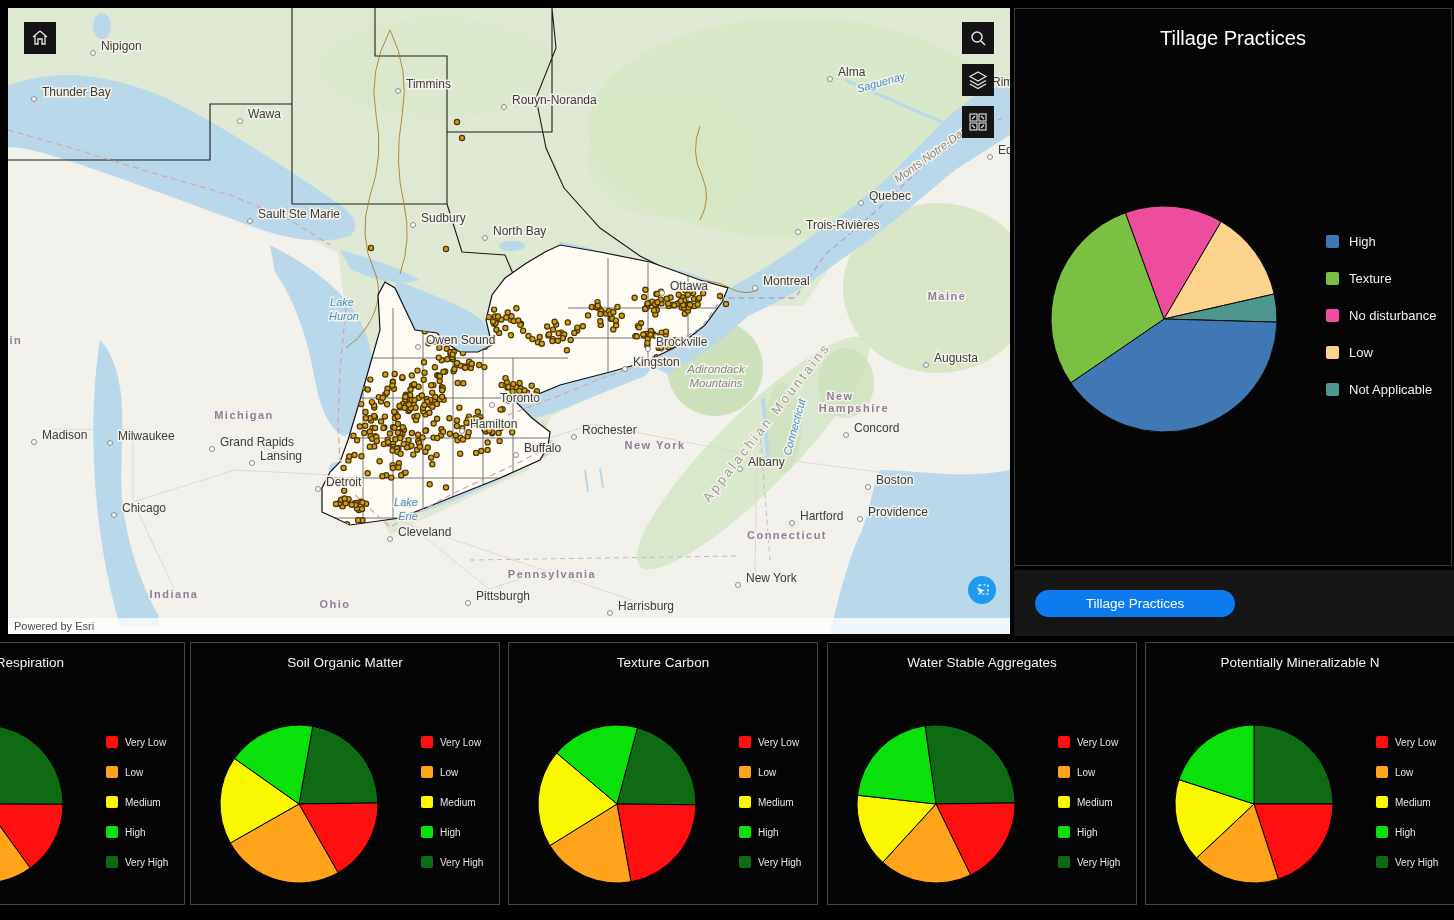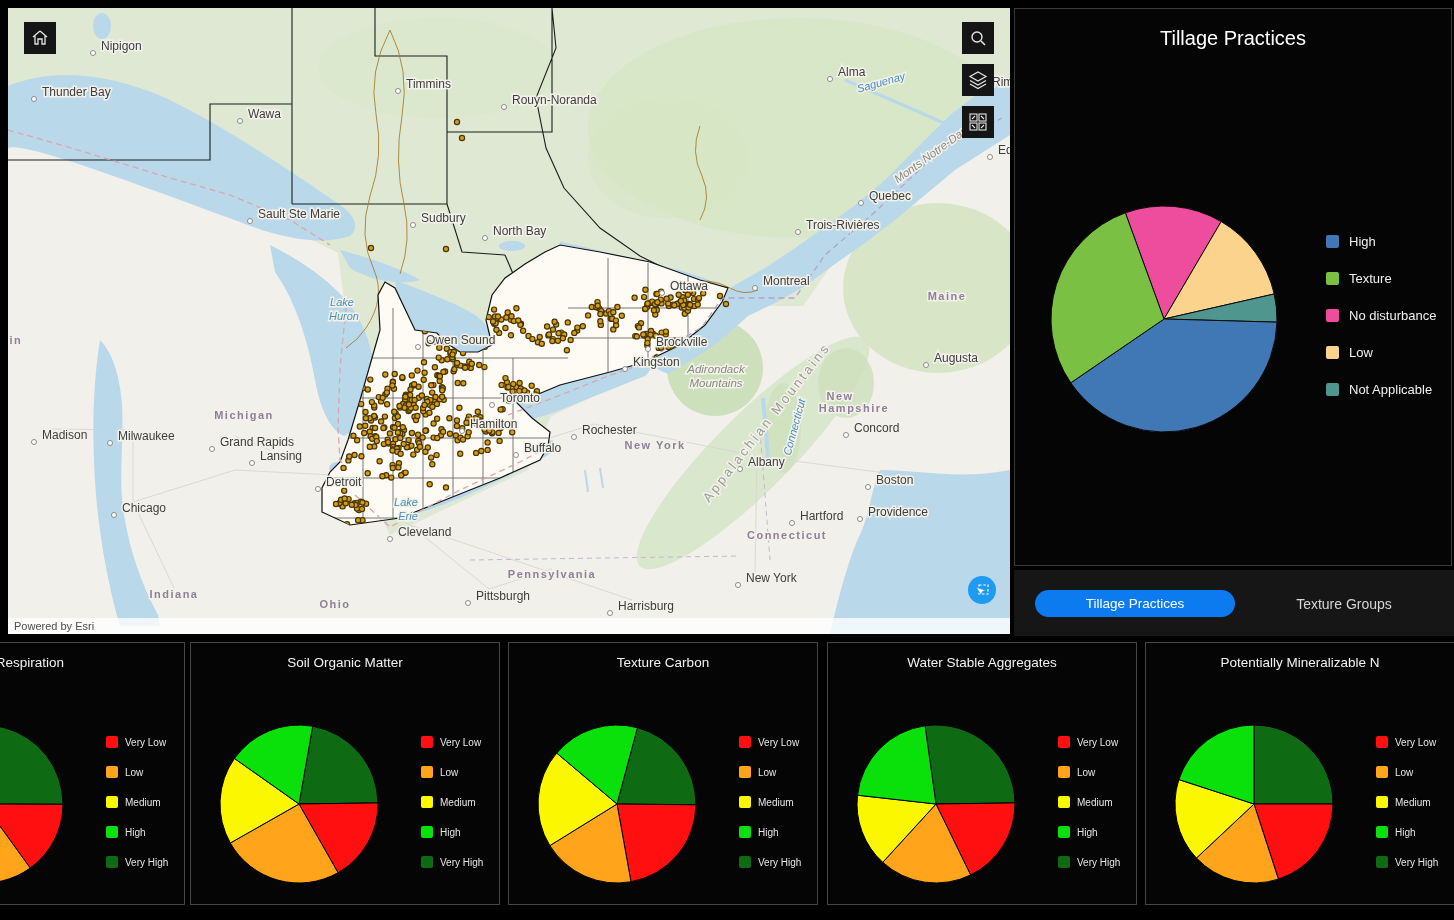--- a/index.html
+++ b/index.html
@@ -802,21 +802,20 @@
         </div>
         <div class="legend-row">
           <span class="legend-swatch" style="background: rgb(79, 150, 142);"></span>
           <span class="legend-label">Not Applicable</span>
         </div>
       </div>
   </div>
 
   <div id="tab-bar">
     <div id="tab-active">Tillage Practices</div>
-    <div id="tab-inactive">Texture Groups</div>
   </div>
 
   <div class="chart-panel" style="left:-125px">
     <div class="chart-title">Respiration</div>
     <svg width="310" height="263">
         <path d="M108,161 L38.90504313598774,122.70004000053936 A79,79 0 0 1 186.99951870496545,161.27576146180266 Z" fill="#0e6b14" stroke="#000" stroke-width="1"></path>
         <path d="M108,161 L186.99951870496545,161.27576146180266 A79,79 0 0 1 154.21165632399004,225.07404170015678 Z" fill="#ff0f0f" stroke="#000" stroke-width="1"></path>
         <path d="M108,161 L154.21165632399004,225.07404170015678 A79,79 0 0 1 43.92595829984322,207.21165632399004 Z" fill="#ffa41b" stroke="#000" stroke-width="1"></path>
         <path d="M108,161 L43.92595829984322,207.21165632399004 A79,79 0 0 1 29.00048129503456,160.72423853819734 Z" fill="#fbf700" stroke="#000" stroke-width="1"></path>
         <path d="M108,161 L29.00048129503456,160.72423853819734 A79,79 0 0 1 38.905043135987725,122.70004000053939 Z" fill="#0ae00a" stroke="#000" stroke-width="1"></path>

